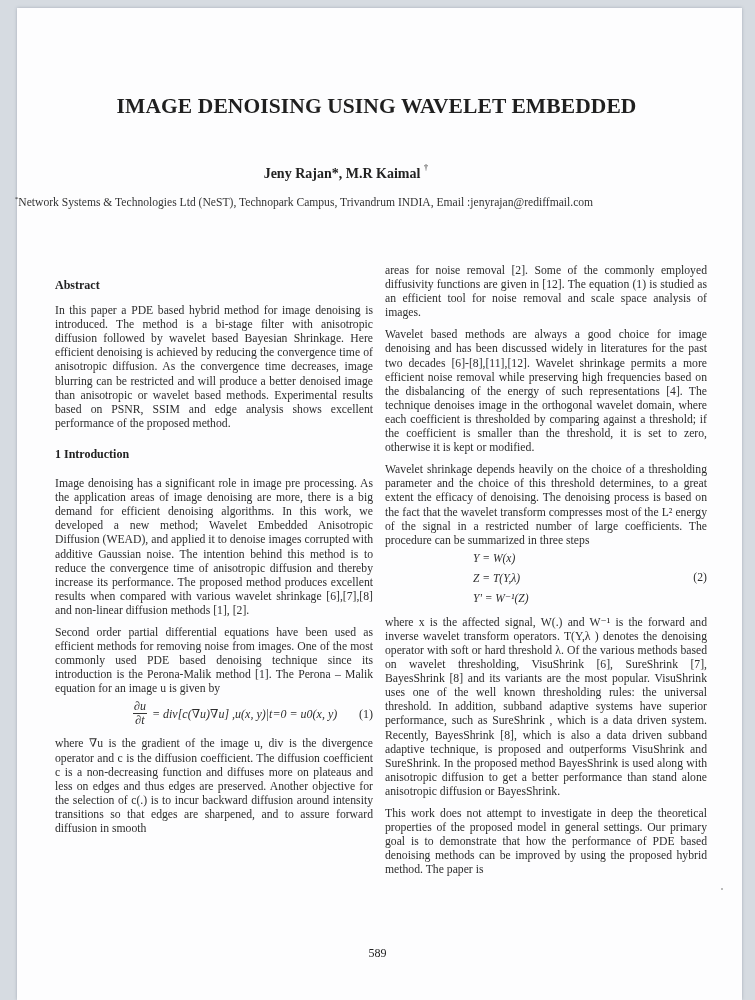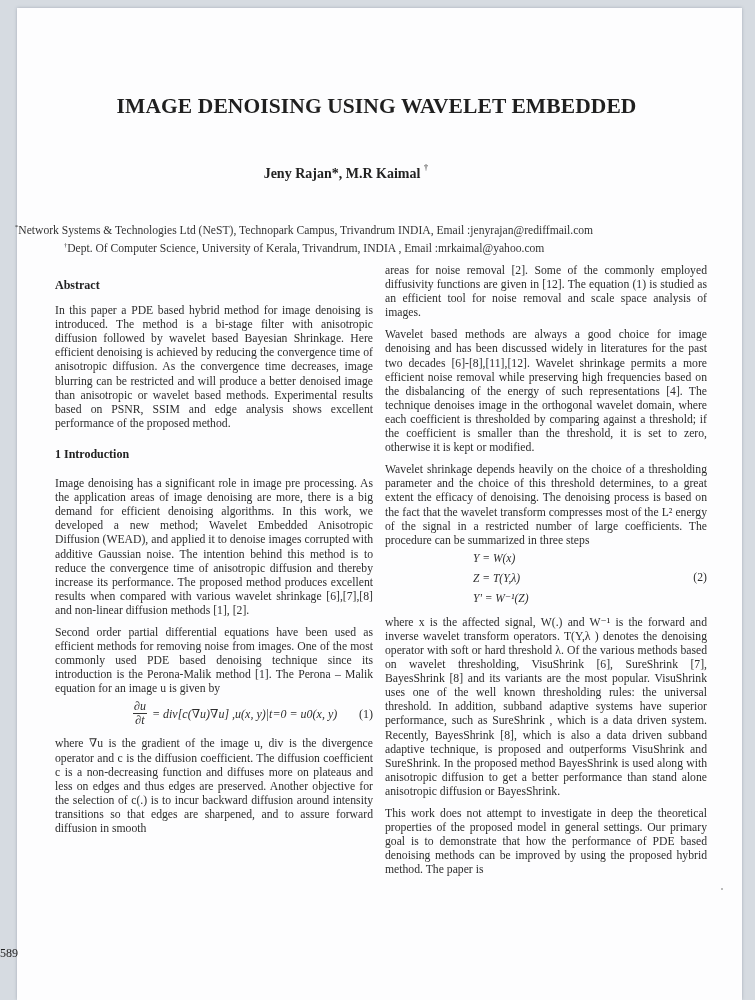--- a/index.html
+++ b/index.html
@@ -20,21 +20,21 @@
     text-align: center; font-weight: bold; font-size: 21.5px; line-height: 25px;
     color: #1f1f1f; letter-spacing: 0.1px;
   }
   .authors {
     position: absolute; left: 0; width: 692px; top: 164px;
     text-align: center; font-weight: bold; font-size: 14px; color: #222;
   }
   .authors sup { font-weight: normal; font-size: 9px; position: relative; top: -2px; }
   .affil {
     position: absolute; left: 0; width: 608px; top: 192px;
-    text-align: center; font-size: 11.6px; line-height: 15px; color: #333; margin-top: 28px;
+    text-align: center; font-size: 11.6px; line-height: 15px; color: #333;
   }
   .affil sup { font-size: 7px; }
   .col {
     position: absolute; top: 264px; width: 318px;
     font-size: 11.7px; line-height: 14.1px; color: #2d2d2d;
   }
   .col.left { left: 55px; }
   .col.right { left: 385px; width: 322px; }
   .col p { margin: 0 0 8px 0; text-align: justify; }
   .kw-label { font-weight: bold; }
@@ -47,21 +47,21 @@
   }
   .eq .body { flex: 1; padding-left: 78px; display: flex; align-items: center; gap: 2px; }
   .frac { display: inline-flex; flex-direction: column; align-items: center; margin-right: 3px; }
   .frac .num { border-bottom: 1px solid #333; padding: 0 1px; line-height: 13px; }
   .frac .den { line-height: 13px; }
   .eq .num-label { font-style: normal; width: 30px; text-align: right; }
   .steps { display: flex; align-items: center; margin: 0 0 8px 0; }
   .steps .lines { padding-left: 88px; flex: 1; font-style: italic; font-size: 11.5px; line-height: 20px; }
   .steps .num-label { width: 30px; text-align: right; }
   .page-num {
-    position: absolute; left: 0; width: 755px; top: 946px; text-align: left;
+    position: absolute; left: 0; width: 755px; top: 946px; text-align: center;
     font-size: 12px; color: #222;
   }
   .speck { position: absolute; left: 721px; top: 888px; width: 2px; height: 2px; background: #bbb; }
 </style>
 </head>
 <body>
 
 <div class="page"></div>
 
 <div class="title">
@@ -69,23 +69,20 @@
 </div>
 
 <div class="authors">
   <span>Jeny Rajan*, M.R Kaimal</span>
   <sup>†</sup>
 </div>
 
 <div class="affil">
   <div>
     <sup>*</sup><span>Network Systems &amp; Technologies Ltd (NeST), Technopark Campus, Trivandrum INDIA, Email :jenyrajan@rediffmail.com</span>
-  </div>
-  <div>
-    <sup>†</sup><span>Dept. Of Computer Science, University of Kerala, Trivandrum, INDIA , Email :mrkaimal@yahoo.com</span>
   </div>
 </div>
 
 <div class="col left">
   <h2>Abstract</h2>
   <p>In this paper a PDE based hybrid method for image denoising is introduced. The method is a bi-stage filter with anisotropic diffusion followed by wavelet based Bayesian Shrinkage. Here efficient denoising is achieved by reducing the convergence time of anisotropic diffusion. As the convergence time decreases, image blurring can be restricted and will produce a better denoised image than anisotropic or wavelet based methods. Experimental results based on PSNR, SSIM and edge analysis shows excellent performance of the proposed method.</p>
   <h2 style="margin-top:16px;margin-bottom:16px">1  Introduction</h2>
   <p>Image denoising has a significant role in image pre processing. As the application areas of image denoising are more, there is a big demand for efficient denoising algorithms. In this work, we developed a new method; Wavelet Embedded Anisotropic Diffusion (WEAD), and applied it to denoise images corrupted with additive Gaussian noise. The intention behind this method is to reduce the convergence time of anisotropic diffusion and thereby increase its performance. The proposed method produces excellent results when compared with various wavelet shrinkage [6],[7],[8] and non-linear diffusion methods [1], [2].</p>
   <p style="margin-bottom:2px">Second order partial differential equations have been used as efficient methods for removing noise from images. One of the most commonly used PDE based denoising technique since its introduction is the Perona-Malik method [1]. The Perona – Malik equation for an image u is given by</p>
   <div class="eq">

